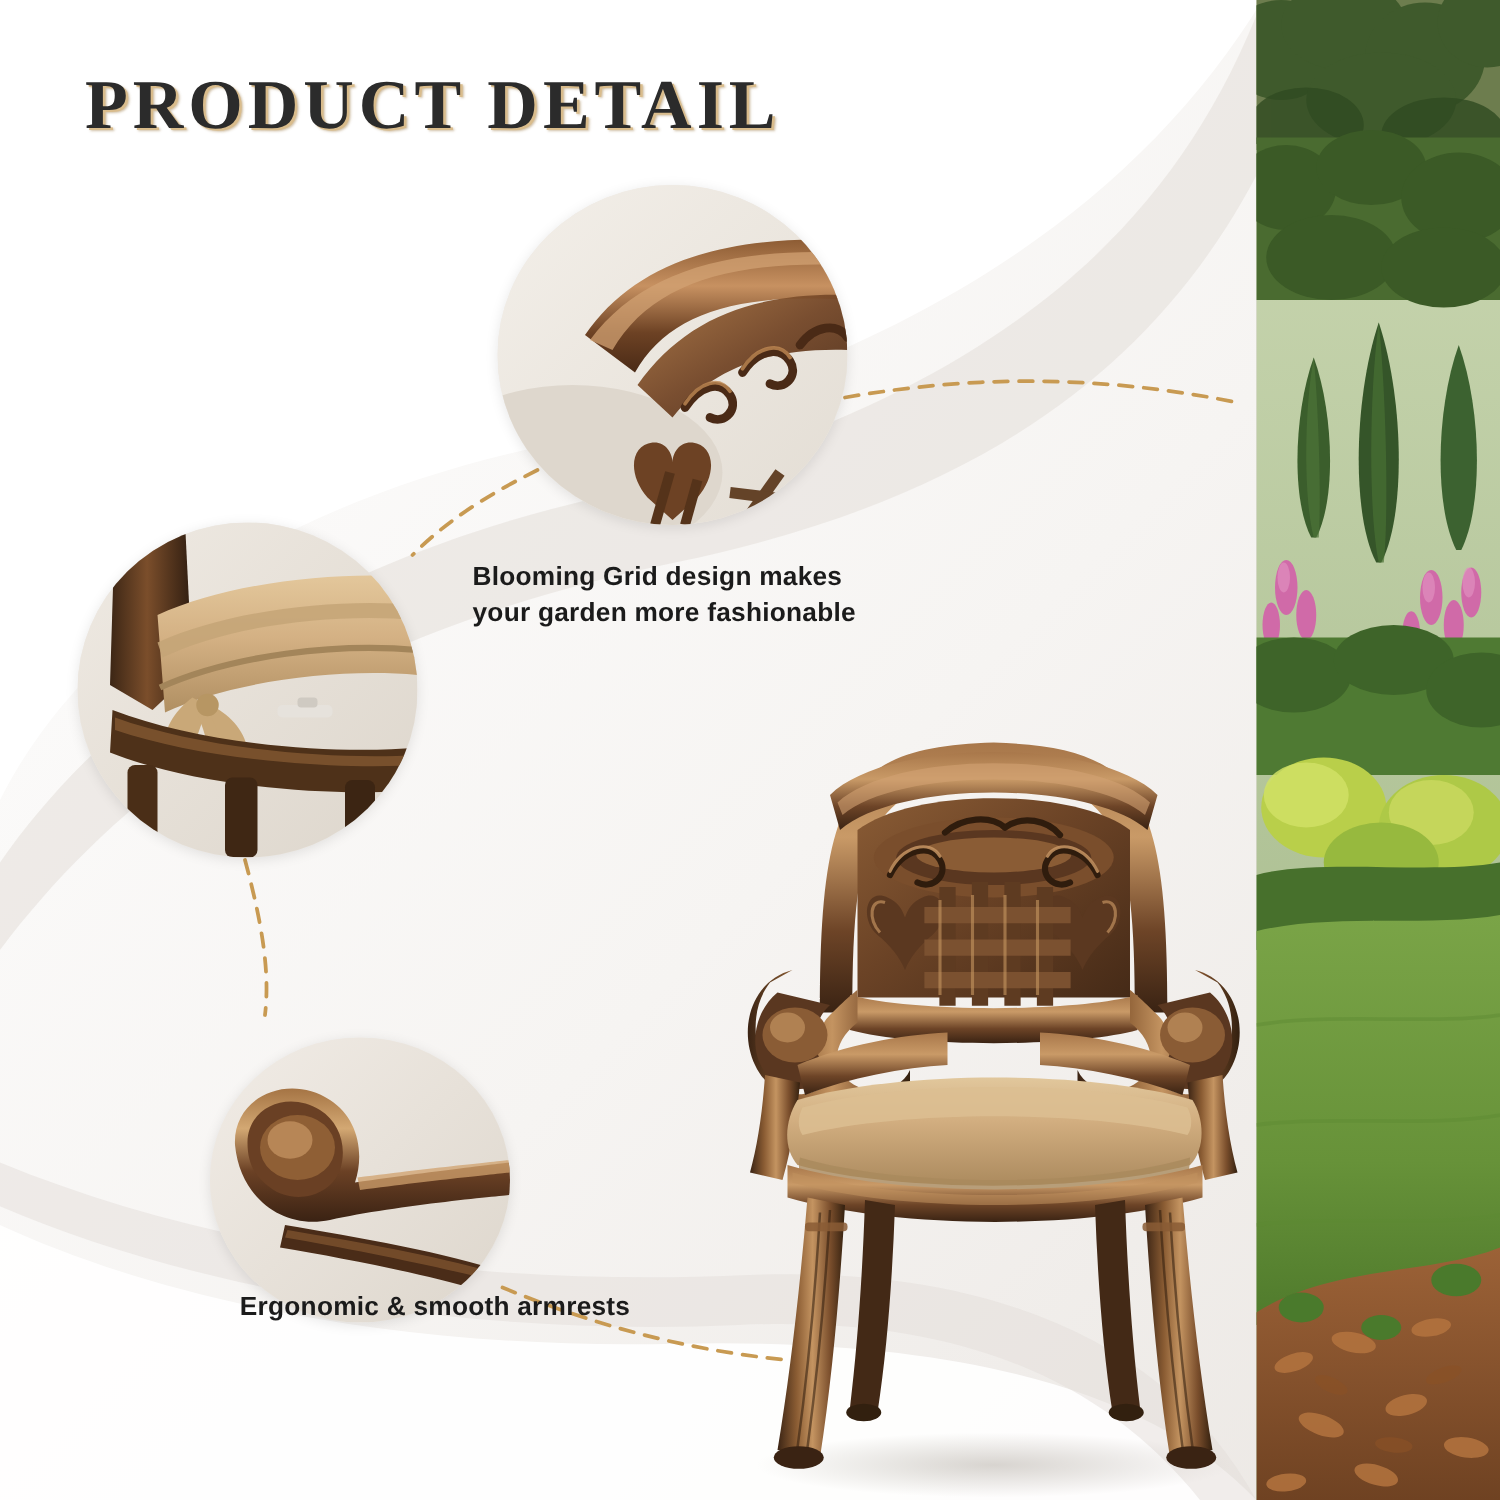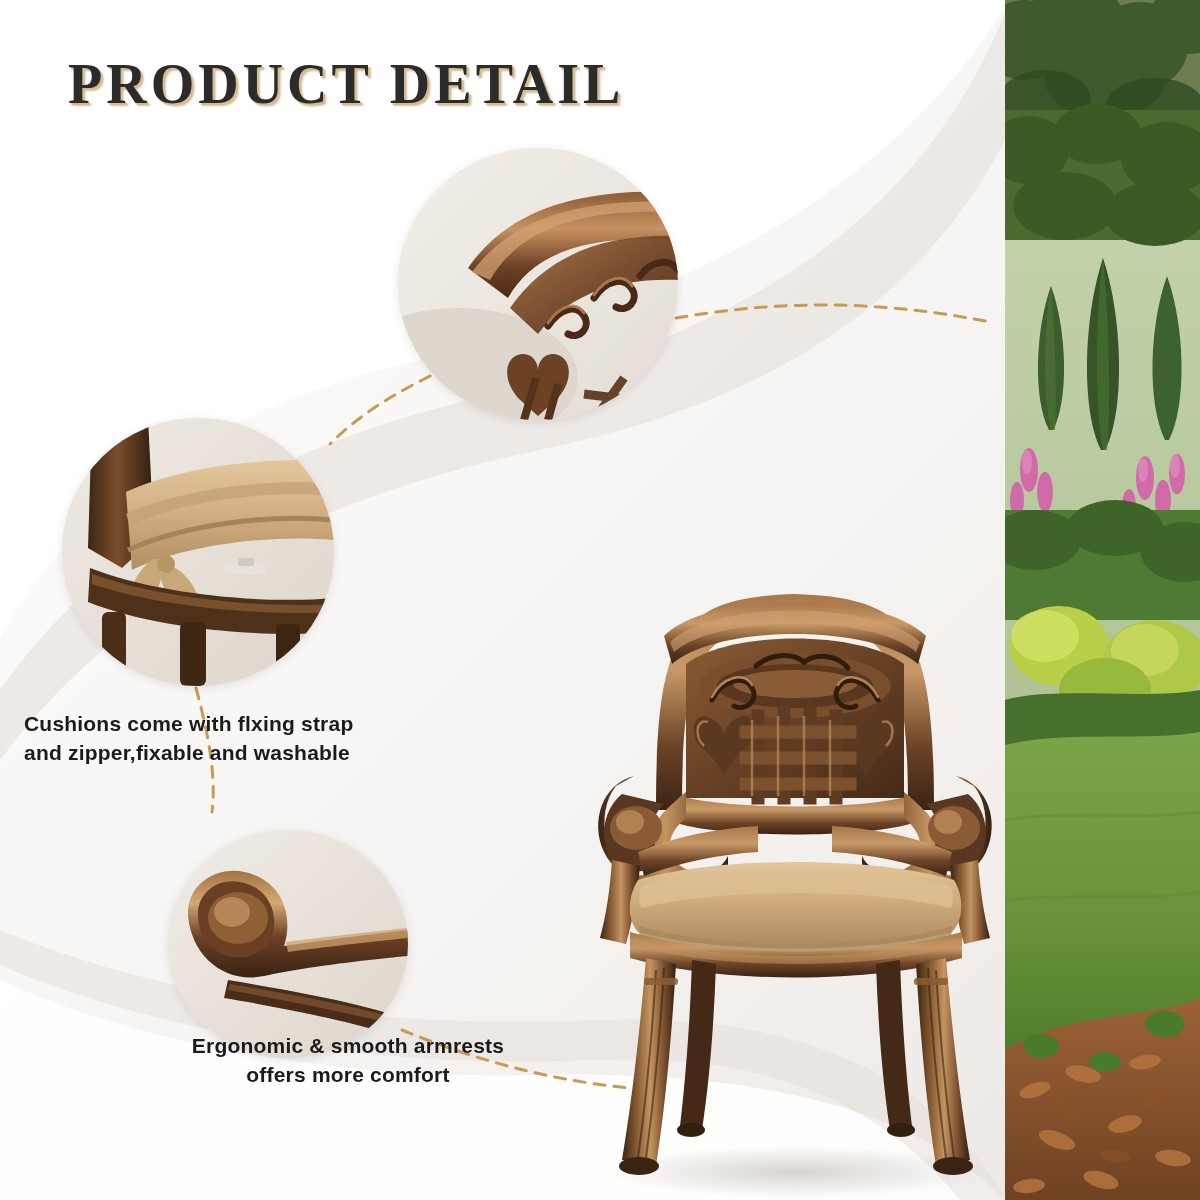--- a/index.html
+++ b/index.html
@@ -215,29 +215,28 @@
       <path d="M30,84 C30,56 62,42 88,58 C104,68 110,88 104,106 C96,128 66,134 48,120 C34,110 30,98 30,84 Z" fill="#6a4024"></path>
       <ellipse cx="70" cy="88" rx="30" ry="26" fill="#8f5f35"></ellipse>
       <ellipse cx="64" cy="82" rx="18" ry="15" fill="#c49362" opacity="0.75"></ellipse>
       <path d="M118,112 C180,104 240,98 240,98 L240,108 C240,108 180,114 120,122 Z" fill="#d0a16e" opacity="0.75"></path>
 
       <path d="M60,150 C120,160 200,174 240,190 L240,210 C196,194 116,178 56,168 Z" fill="#4a2c18"></path>
       <path d="M62,154 C122,164 198,178 240,192 L240,198 C196,186 118,170 60,160 Z" fill="#8d5f36" opacity="0.6"></path>
     </svg>
   </div>
 
-
-  <div class="caption cap-2">
-    <div>Cushions come with flxing strap</div>
-    <div>and zipper,fixable and washable</div>
-  </div>
+  <div class="caption cap-1">
+    <div>Blooming Grid design makes</div>
+    <div>your garden more fashionable</div>
+  </div>
+
 
   <div class="caption cap-3">
     <div>Ergonomic &amp; smooth armrests</div>
-    <div>offers more comfort</div>
   </div>
 
   <div class="product">
     <svg viewBox="0 0 470 640" xmlns="http://www.w3.org/2000/svg">
       <defs>
         <linearGradient id="metalV" x1="0" y1="0" x2="1" y2="0">
           <stop offset="0%" stop-color="#3b2414"></stop>
           <stop offset="28%" stop-color="#8a5c33"></stop>
           <stop offset="52%" stop-color="#c49461"></stop>
           <stop offset="78%" stop-color="#7a4e2c"></stop>

